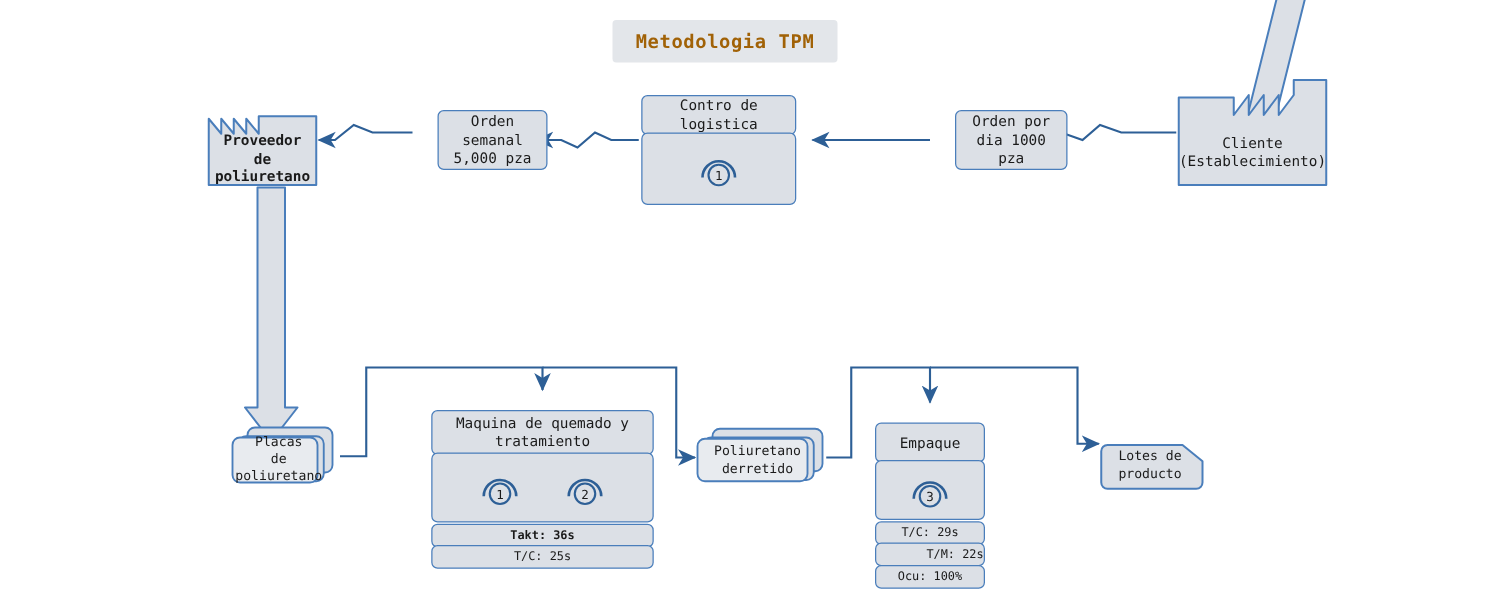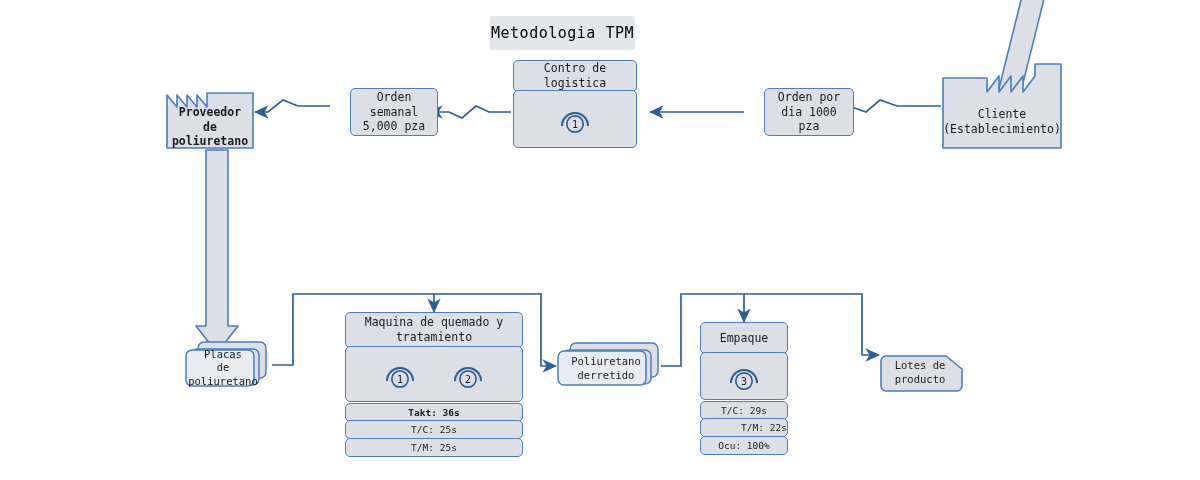--- a/index.html
+++ b/index.html
@@ -5,44 +5,44 @@
   html,body{margin:0;padding:0;background:#ffffff;}
   body{
     width:1200px;height:480px;position:relative;overflow:hidden;
     font-family:"DejaVu Sans Mono","Liberation Mono",monospace;
     color:#1a1a1a;
   }
   .node{position:absolute;box-sizing:border-box;}
 
   
   #title-banner{
-    left:490px;top:16px;width:145px;height:34px;
+    left:490px;top:16px;width:180px;height:34px;
     background:#e3e6ea;border-radius:3px;
     display:flex;align-items:center;justify-content:center;
-    font-size:15px;font-weight:normal;letter-spacing:.5px;color:#000000;
+    font-size:15px;font-weight:bold;letter-spacing:.5px;color:#a16207;
   }
 
   
   .boxed{
     background:#dce0e6;border:1.6px solid #4a7ebb;border-radius:5px;
     display:flex;align-items:center;justify-content:center;text-align:center;
     font-size:11.5px;line-height:1.30;white-space:pre-line;margin-left:20px;
   }
 
   
   .factory{position:absolute;}
   .factory svg{position:absolute;left:0;top:0;overflow:visible;}
   .factory .flabel{
     position:absolute;left:0;right:0;bottom:0;
     display:flex;align-items:center;justify-content:center;text-align:center;
     font-size:11.5px;line-height:1.3;white-space:pre-line;
   }
 
   
-  .proc{position:absolute;}
+  .proc{position:absolute;margin-top:16px;}
   .proc .seg{
     background:#dce0e6;border:1.6px solid #4a7ebb;border-radius:5px;
     box-sizing:border-box;display:flex;align-items:center;justify-content:center;
     text-align:center;white-space:pre-line;
   }
   .proc .seg.head{font-size:11.5px;line-height:1.3;}
   .proc .seg.ops{}
   .proc .seg.data{font-size:9.5px;}
 
   
@@ -188,21 +188,20 @@
       <svg width="34" height="30" viewBox="0 0 34 30">
         <path d="M4,22 A13,13 0 0 1 30,22" fill="none" stroke="#2d5f96" stroke-width="2.1"></path>
         <circle cx="17" cy="20" r="8.2" fill="#dce0e6" stroke="#2d5f96" stroke-width="1.7"></circle>
         <text x="17" y="24" text-anchor="middle" font-size="10" font-family="'DejaVu Sans Mono',monospace" fill="#1a1a1a">2</text>
       </svg>
     </span>
   </div>
   <div class="stack" style="position:absolute;left:0;top:91px;width:178px;">
     <div class="seg data" style="height:19px;font-weight:bold;">Takt: 36s</div>
     <div class="seg data" style="height:19px;">T/C: 25s</div>
-    <div class="seg data" style="height:19px;">T/M: 25s</div>
   </div>
 </div>
 
 <div class="inv" style="left:556px;top:341px;width:106px;height:50px;">
   <svg width="106" height="50" viewBox="0 0 106 50">
     <path d="M14,4 h76 a6,6 0 0 1 6,6 v22 a6,6 0 0 1 -6,6 h-76 a6,6 0 0 1 -6,-6 v-22 a6,6 0 0 1 6,-6 z" fill="#dce0e6" stroke="#4a7ebb" stroke-width="1.5" transform="translate(6,-2)"></path>
     <path d="M10,8 h76 a6,6 0 0 1 6,6 v22 a6,6 0 0 1 -6,6 h-76 a6,6 0 0 1 -6,-6 v-22 a6,6 0 0 1 6,-6 z" fill="#dce0e6" stroke="#4a7ebb" stroke-width="1.5" transform="translate(3,1)"></path>
     <path d="M8,10 h76 a6,6 0 0 1 6,6 v22 a6,6 0 0 1 -6,6 h-76 a6,6 0 0 1 -6,-6 v-22 a6,6 0 0 1 6,-6 z" fill="#e8ebef" stroke="#4a7ebb" stroke-width="1.5"></path>
   </svg>
   <div class="ilabel" style="left:6px;top:10px;width:88px;height:36px;">Poliuretano

